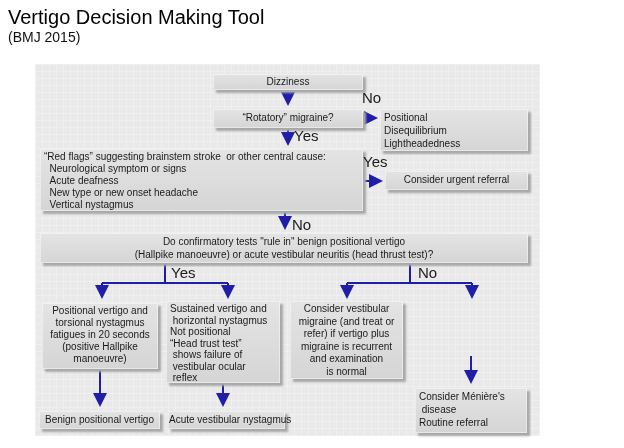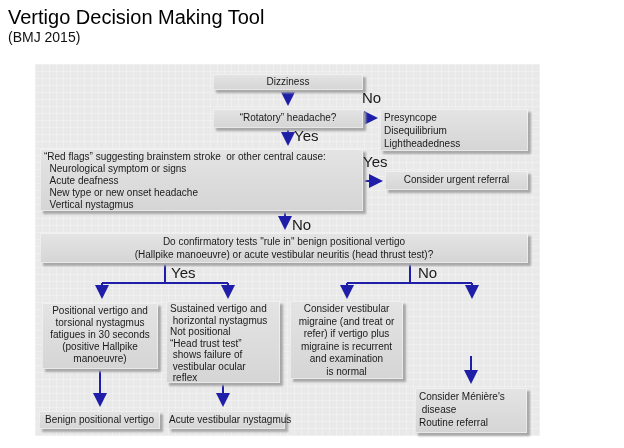--- a/index.html
+++ b/index.html
@@ -78,40 +78,40 @@
 
       <path d="M65 306 V340" marker-end="url(#ah)"></path>
 
       <path d="M188 320 V340" marker-end="url(#ah)"></path>
 
       <path d="M436 292 V317" marker-end="url(#ah)"></path>
     </svg>
 
     <div class="node center nowrap" style="left:178px;top:10px;width:150px;height:16px;">Dizziness</div>
 
-    <div class="node center nowrap" style="left:178px;top:45px;width:150px;height:19px;padding-top:3px;">“Rotatory” headache?</div>
+    <div class="node center nowrap" style="left:178px;top:45px;width:150px;height:19px;padding-top:3px;">“Rotatory” migraine?</div>
 
-    <div class="node lh13" style="left:345px;top:45px;width:148px;height:42px;">Presyncope
+    <div class="node lh13" style="left:345px;top:45px;width:148px;height:42px;">Positional
 Disequilibrium
 Lightheadedness</div>
 
     <div class="node" style="left:5px;top:85px;width:323px;height:62px;">“Red flags” suggesting brainstem stroke  or other central cause:
   Neurological symptom or signs
   Acute deafness
   New type or new onset headache
   Vertical nystagmus</div>
 
     <div class="node center nowrap" style="left:350px;top:107px;width:143px;height:19px;padding-top:3px;">Consider urgent referral</div>
 
     <div class="node center lh13" style="left:5px;top:169px;width:488px;height:30px;">Do confirmatory tests "rule in" benign positional vertigo
 (Hallpike manoeuvre) or acute vestibular neuritis (head thrust test)?</div>
 
     <div class="node center" style="left:7px;top:239px;width:116px;height:66px;">Positional vertigo and
 torsional nystagmus
-fatigues in 30 seconds
+fatigues in 20 seconds
 (positive Hallpike
 manoeuvre)</div>
 
     <div class="node lh115" style="left:131px;top:237px;width:114px;height:82px;">Sustained vertigo and
  horizontal nystagmus
 Not positional
 “Head trust test”
  shows failure of
  vestibular ocular
  reflex</div>

